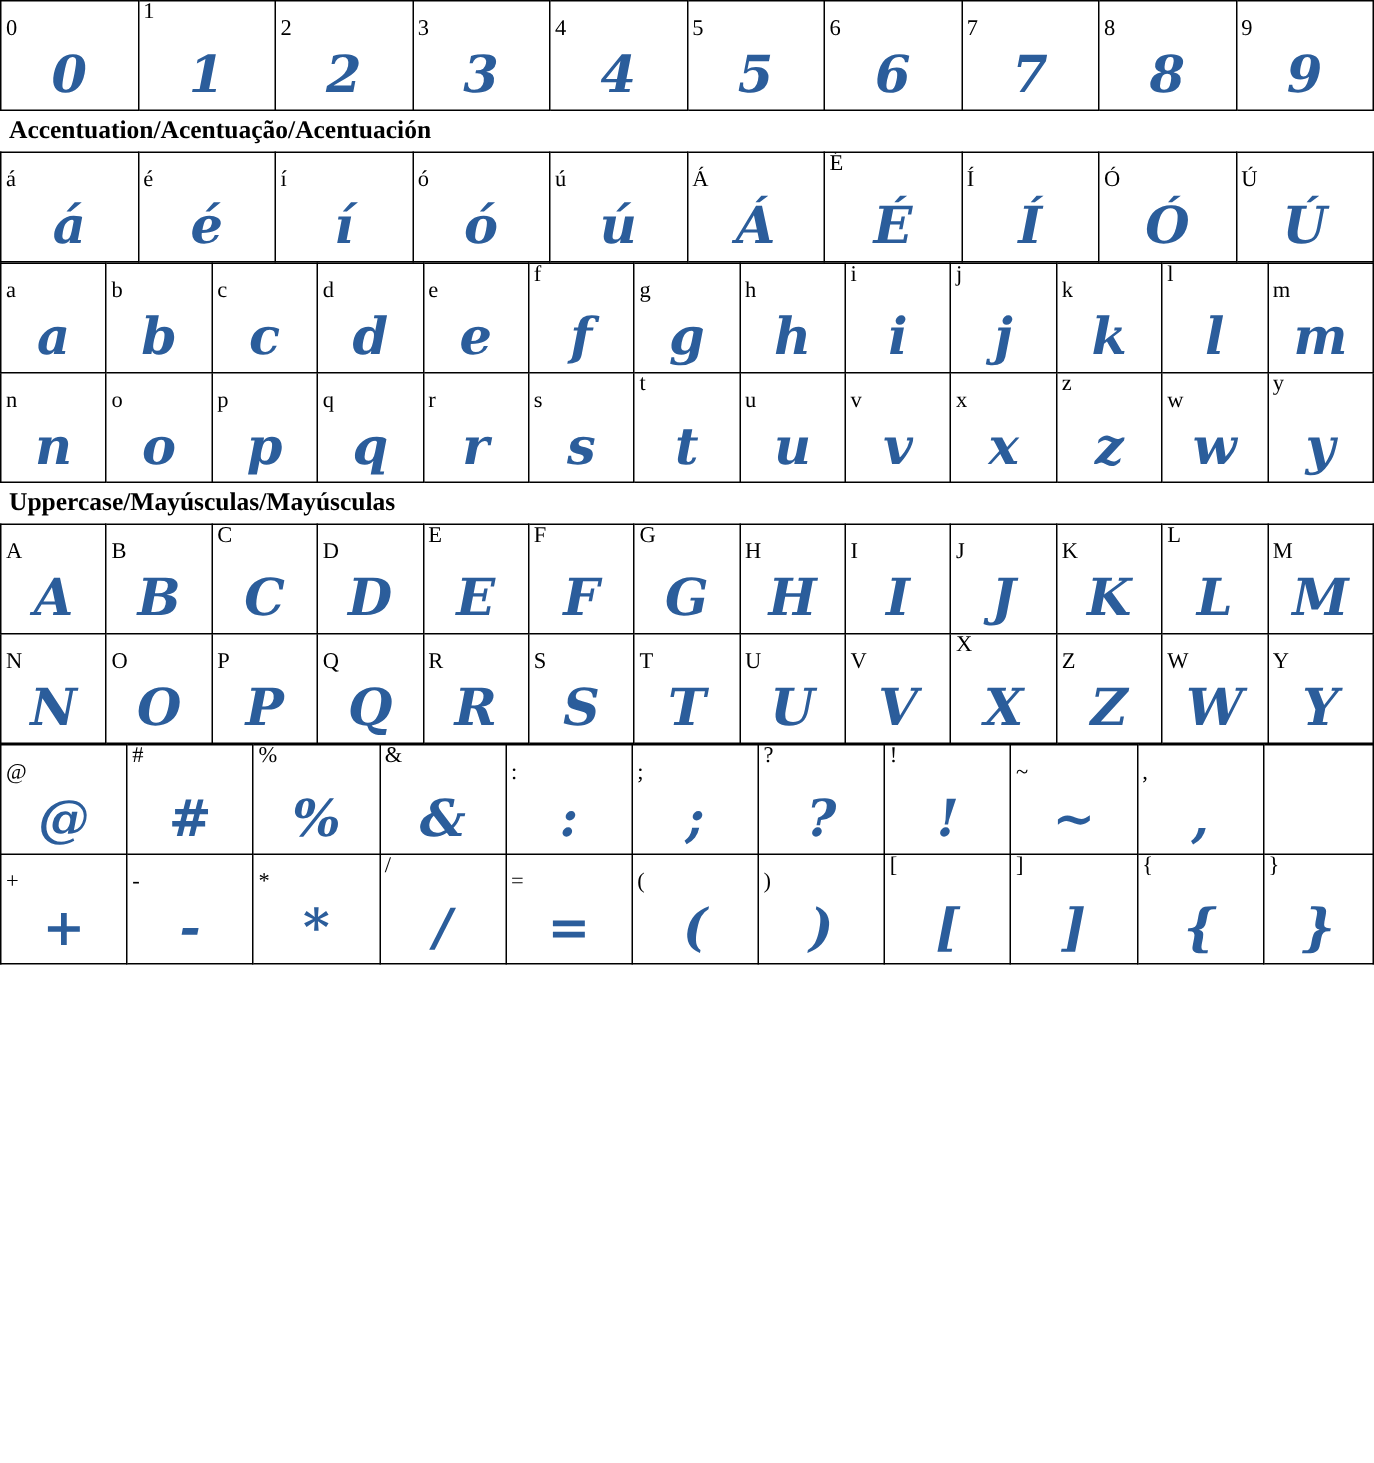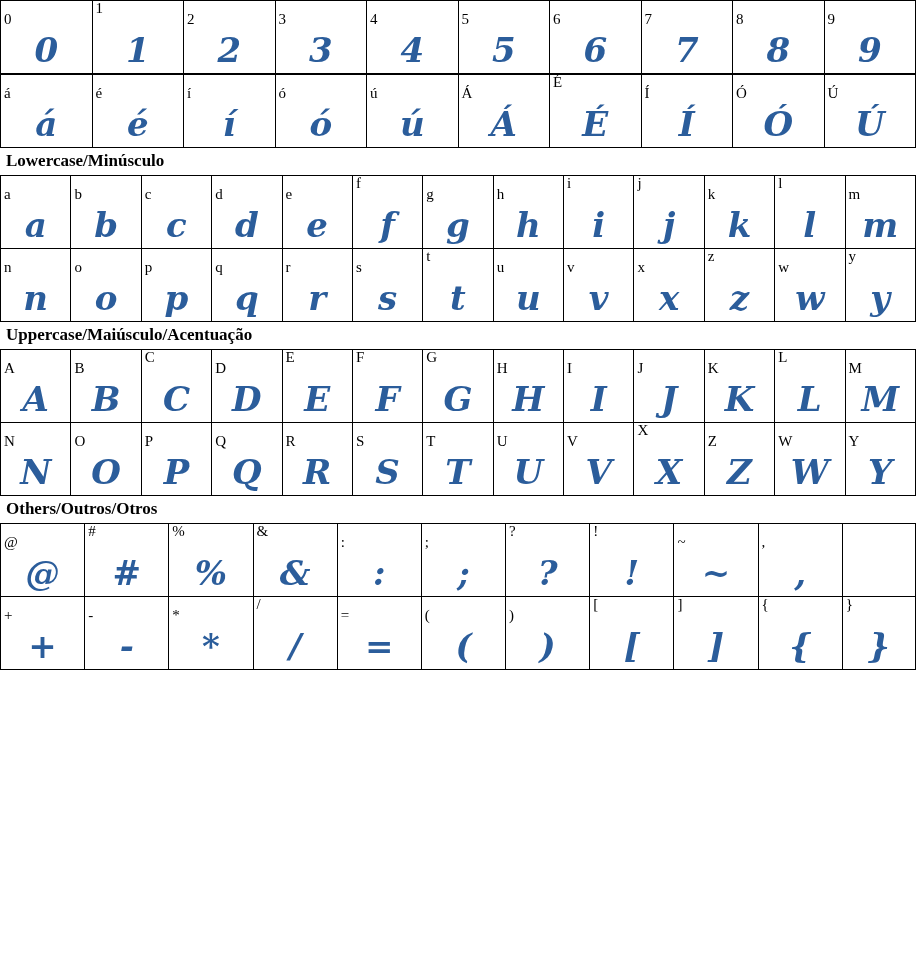--- a/index.html
+++ b/index.html
@@ -123,20 +123,21 @@
               <span class="cell-label lab-dn">8</span>
               <span class="cell-glyph">8</span>
             </td>
             <td style="width: 10%;">
               <span class="cell-label lab-dn">9</span>
               <span class="cell-glyph">9</span>
             </td>
           </tr>
         </tbody>
       </table>
+      <div class="section-title">Accentuation/Acentuação/Acentuación</div>
       <table class="glyph-table">
         <tbody>
           <tr>
             <td style="width: 10%;">
               <span class="cell-label lab-dn">á</span>
               <span class="cell-glyph">á</span>
             </td>
             <td style="width: 10%;">
               <span class="cell-label lab-dn">é</span>
               <span class="cell-glyph">é</span>
@@ -169,21 +170,20 @@
               <span class="cell-label lab-dn">Ó</span>
               <span class="cell-glyph">Ó</span>
             </td>
             <td style="width: 10%;">
               <span class="cell-label lab-dn">Ú</span>
               <span class="cell-glyph">Ú</span>
             </td>
           </tr>
         </tbody>
       </table>
-      <div class="section-title">Lowercase/Minúsculo</div>
       <table class="glyph-table">
         <tbody>
           <tr>
             <td style="width: 7.69231%;">
               <span class="cell-label lab-dn">a</span>
               <span class="cell-glyph">a</span>
             </td>
             <td style="width: 7.69231%;">
               <span class="cell-label lab-dn">b</span>
               <span class="cell-glyph">b</span>
@@ -282,21 +282,21 @@
               <span class="cell-label lab-dn">w</span>
               <span class="cell-glyph">w</span>
             </td>
             <td style="width: 7.69231%;">
               <span class="cell-label lab-up">y</span>
               <span class="cell-glyph">y</span>
             </td>
           </tr>
         </tbody>
       </table>
-      <div class="section-title">Uppercase/Maiúsculo/Acentuação</div>
+      <div class="section-title">Uppercase/Mayúsculas/Mayúsculas</div>
       <table class="glyph-table">
         <tbody>
           <tr>
             <td style="width: 7.69231%;">
               <span class="cell-label lab-dn">A</span>
               <span class="cell-glyph">A</span>
             </td>
             <td style="width: 7.69231%;">
               <span class="cell-label lab-dn">B</span>
               <span class="cell-glyph">B</span>
@@ -395,21 +395,20 @@
               <span class="cell-label lab-dn">W</span>
               <span class="cell-glyph">W</span>
             </td>
             <td style="width: 7.69231%;">
               <span class="cell-label lab-dn">Y</span>
               <span class="cell-glyph">Y</span>
             </td>
           </tr>
         </tbody>
       </table>
-      <div class="section-title">Others/Outros/Otros</div>
       <table class="glyph-table">
         <tbody>
           <tr>
             <td style="width: 9.09091%;">
               <span class="cell-label lab-dn">@</span>
               <span class="cell-glyph">@</span>
             </td>
             <td style="width: 9.09091%;">
               <span class="cell-label lab-up">#</span>
               <span class="cell-glyph">#</span>

